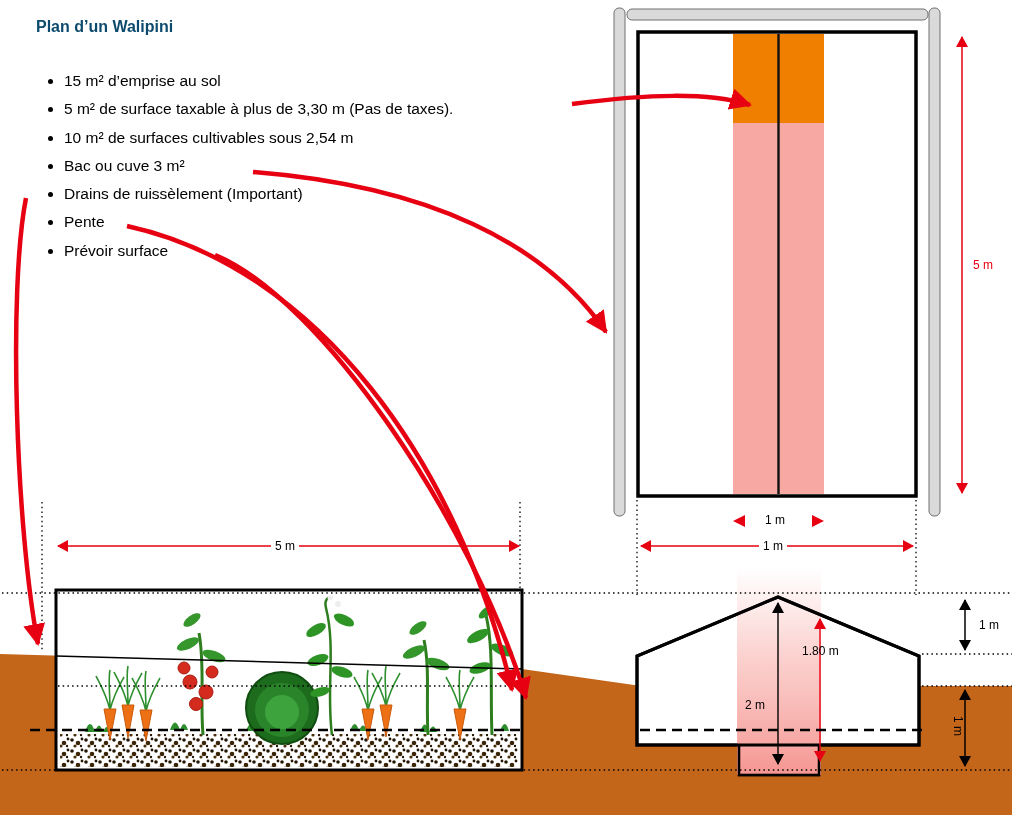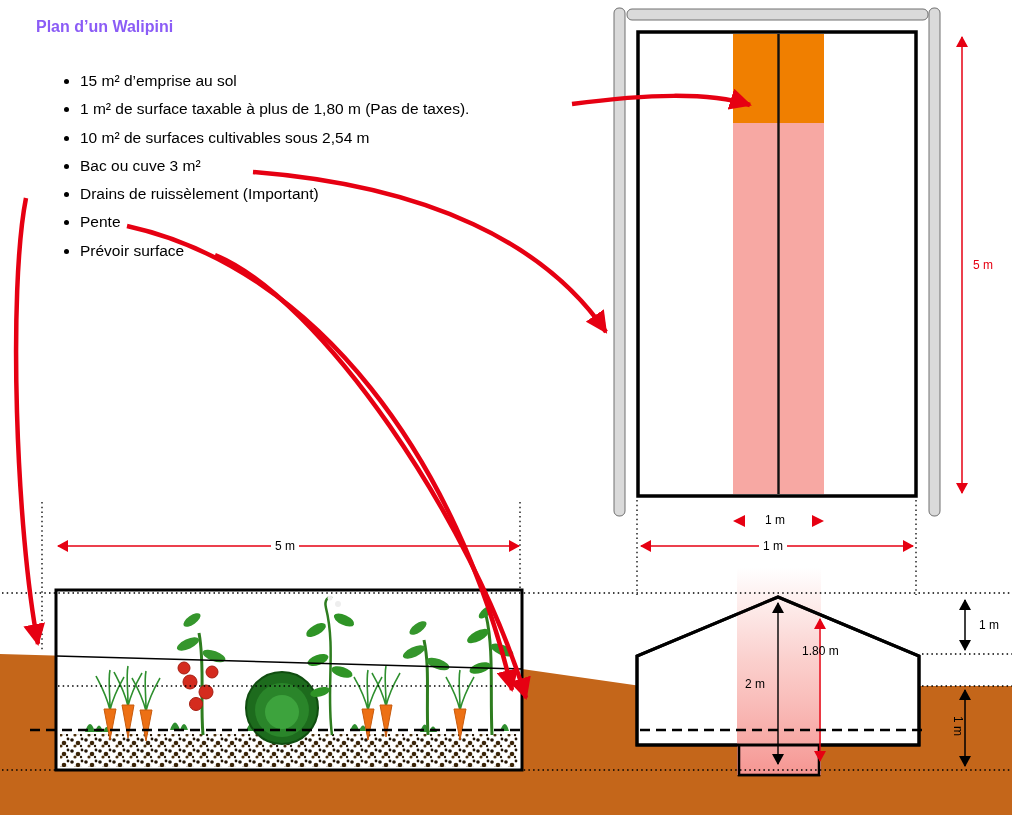--- a/index.html
+++ b/index.html
@@ -1,20 +1,20 @@
 <!DOCTYPE html>
 <html><head>
 <meta charset="utf-8">
 <style>
   html,body{margin:0;padding:0;background:#fff;}
   #stage{position:relative;width:1020px;height:822px;background:#fff;
          font-family:"Liberation Sans",sans-serif;overflow:hidden;}
   #diagram{position:absolute;left:0;top:0;}
-  .title{position:absolute;left:36px;top:18px;font-size:16px;font-weight:bold;color:#8b5cf6;}
-  .bullets{position:absolute;left:60px;top:71px;margin:0;padding:0 7px 0 20px;
+  .title{position:absolute;left:36px;top:18px;font-size:16px;font-weight:bold;color:#0c4a6e;}
+  .bullets{position:absolute;left:44px;top:71px;margin:0;padding:0 7px 0 20px;
            font-size:15.5px;color:#000;width:560px;}
   .bullets li{list-style:disc;margin:0 0 9.3px 0;line-height:19px;}
   .dim{position:absolute;font-size:12px;color:#000;white-space:nowrap;line-height:14px;}
   .dim.red{color:#E60012;}
   .bg-white{background:#fff;padding:0 4px;}
   .rot{transform:rotate(90deg);transform-origin:center center;}
 </style>
 </head>
 <body>
 
@@ -190,30 +190,30 @@
     <path d="M26,198 C8,290 16,530 38,644" marker-end="url(#aRedBig)"></path>
     <path d="M127,226 C318,268 458,462 512,690" marker-end="url(#aRedBig)"></path>
     <path d="M215,255 C320,298 472,520 526,698" marker-end="url(#aRedBig)"></path>
   </g>
 </svg>
 
 <div class="title">Plan d’un Walipini</div>
 
 <ul class="bullets">
   <li>15 m² d’emprise au sol</li>
-  <li>1 m² de surface taxable à plus de 1,80 m (Pas de taxes).</li>
+  <li>5 m² de surface taxable à plus de 3,30 m (Pas de taxes).</li>
   <li>10 m² de surfaces cultivables sous 2,54 m</li>
   <li>Bac ou cuve 3 m²</li>
   <li>Drains de ruissèlement (Important)</li>
   <li>Pente</li>
   <li>Prévoir surface</li>
 </ul>
 
 <div class="dim red" style="left:973px;top:258px">5 m</div>
 <div class="dim" style="left:765px;top:513px">1 m</div>
 <div class="dim bg-white" style="left:759px;top:539px">1 m</div>
 <div class="dim bg-white" style="left:271px;top:539px">5 m</div>
-<div class="dim" style="left:745px;top:677px">2 m</div>
+<div class="dim" style="left:745px;top:698px">2 m</div>
 <div class="dim" style="left:802px;top:644px">1.80 m</div>
 <div class="dim" style="left:979px;top:618px">1 m</div>
 <div class="dim rot" style="left:948px;top:719px">1 m</div>
 
 </div>
 
 </body></html>

